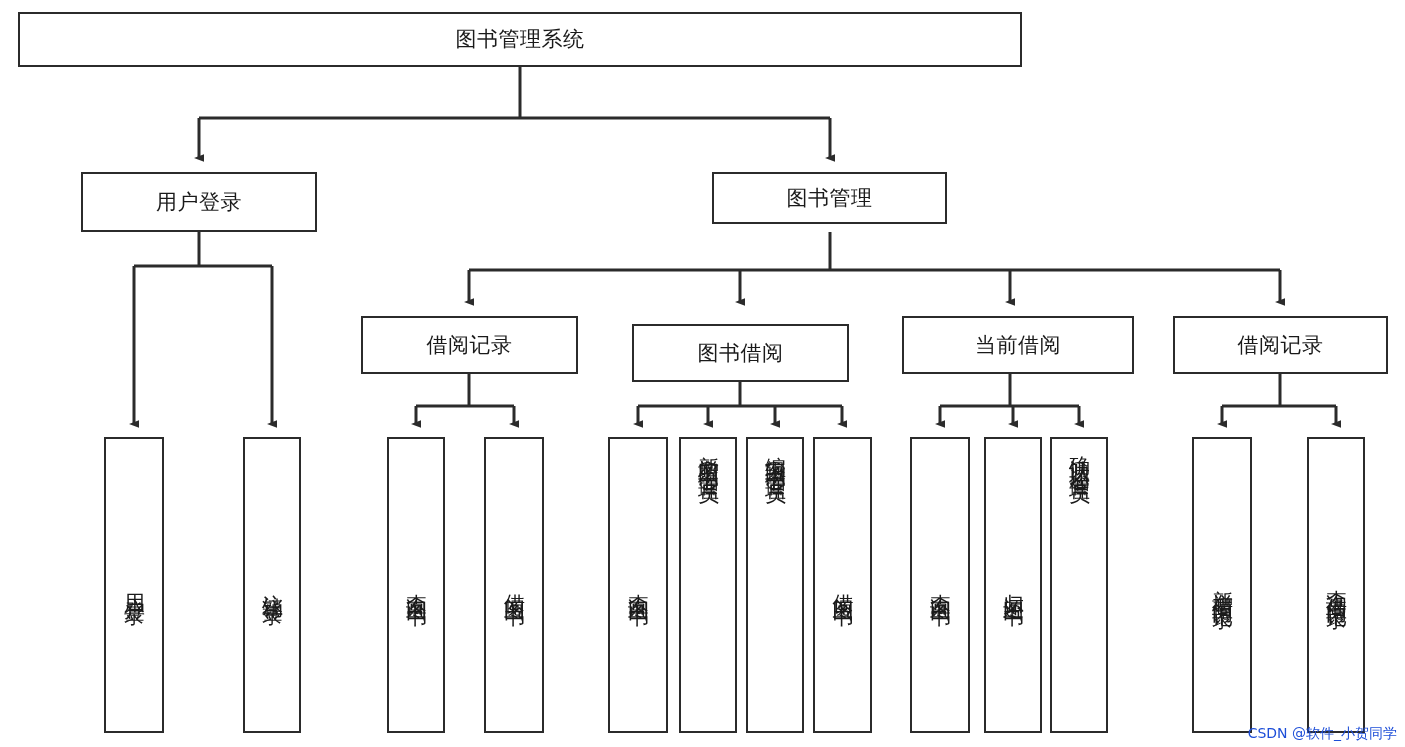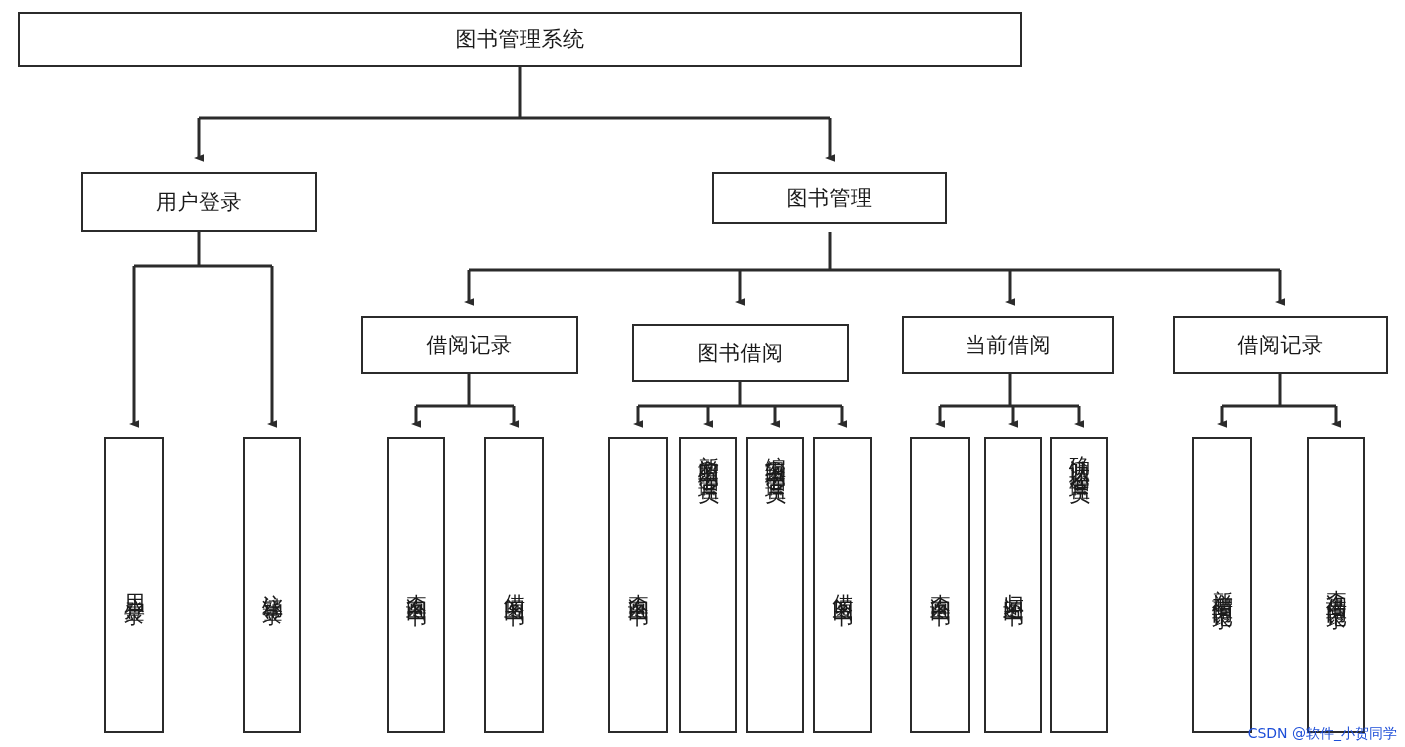--- a/index.html
+++ b/index.html
@@ -135,21 +135,21 @@
   </div>
 
   <div class="node" style="left:361px; top:316px; width:217px; height:58px;">
     <span class="label">借阅记录</span>
   </div>
 
   <div class="node" style="left:632px; top:316px; width:217px; height:58px;margin-top:8px;">
     <span class="label">图书借阅</span>
   </div>
 
-  <div class="node" style="left:902px; top:316px; width:212px; height:58px;">
+  <div class="node" style="left:902px; top:316px; width:232px; height:58px;">
     <span class="label">当前借阅</span>
   </div>
 
   <div class="node" style="left:1173px; top:316px; width:215px; height:58px;">
     <span class="label">借阅记录</span>
   </div>
 
   <div class="node leaf center-v" style="left:104px; top:437px; width:60px; height:296px;">
     <span class="label">用户登录</span>
   </div>

